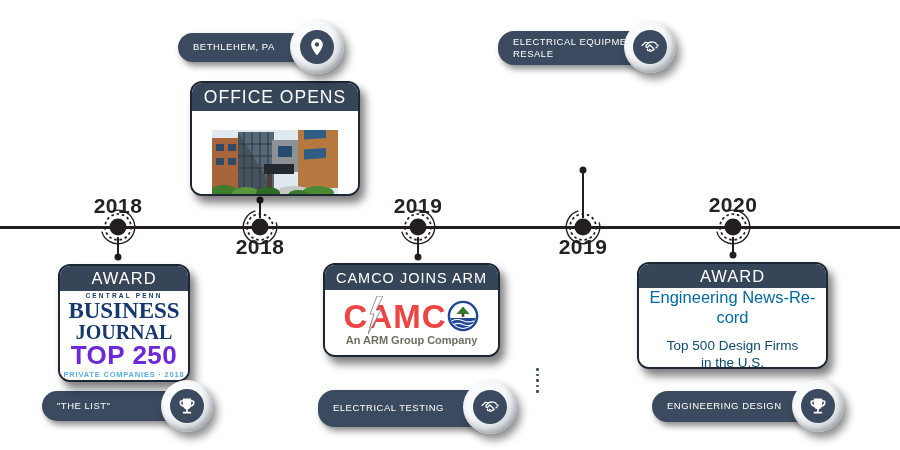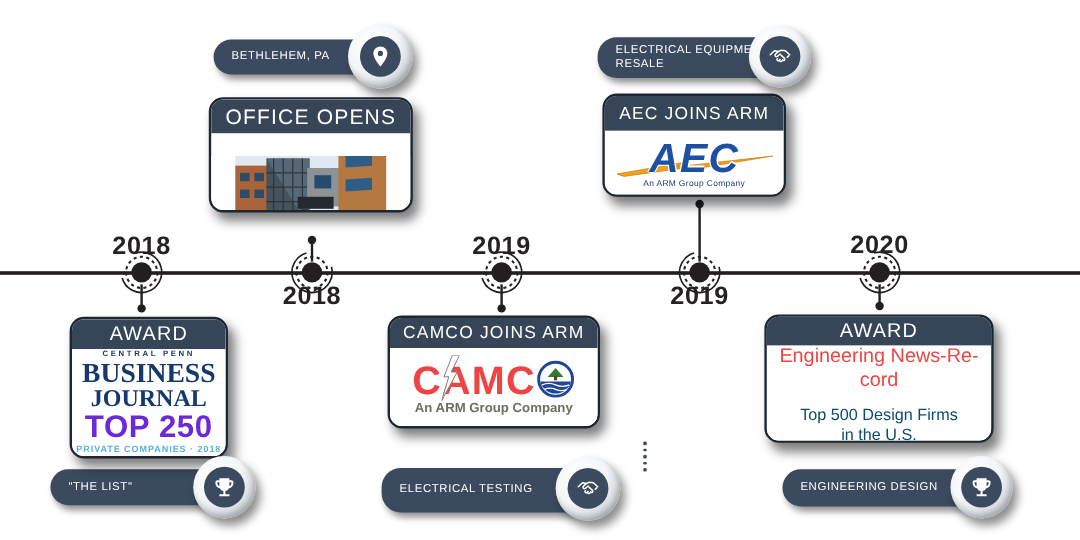--- a/index.html
+++ b/index.html
@@ -54,21 +54,21 @@
 
   
   .bj-logo { text-align:center; line-height:1; }
   .bj-kicker { font-size:6.5px; font-weight:bold; letter-spacing:2.2px; color:#1b3a6b; margin-bottom:1px; }
   .bj-name { font-family:"Liberation Serif", serif; font-weight:bold; color:#15386e; font-size:23px; line-height:.95; }
   .bj-name2 { font-family:"Liberation Serif", serif; font-weight:bold; color:#15386e; font-size:20px; line-height:1; }
   .bj-top250 { font-weight:bold; color:#6d28d9; font-size:26px; line-height:1.05; letter-spacing:.5px; }
   .bj-sub { font-size:7.5px; font-weight:bold; color:#5ab0e2; letter-spacing:.8px; margin-top:1px; }
 
   
-  .enr-head { color:#ef4444; font-size:16.5px; line-height:1.2; text-align:center; }
+  .enr-head { color:#0369a1; font-size:16.5px; line-height:1.2; text-align:center; }
   .enr-head span { display:block; }
   .enr-body { color:#0c4a6e; font-size:13.5px; line-height:1.3; text-align:center; margin-top:9px; }
   .enr-body span { display:block; }
 
   
   .dotcol { position:absolute; display:flex; flex-direction:column; gap:3px; }
   .dotcol i { width:2.5px; height:2.5px; border-radius:50%; background:#3b4a5e; }
 </style>
 </head>
 <body>
@@ -124,21 +124,21 @@
     <span>BETHLEHEM, PA</span>
   </div>
   <div class="badge" style="left:317px; top:47px; width:54px; height:54px;">
     <div class="badge-inner">
       <svg viewBox="0 0 24 24">
         <path fill-rule="evenodd" fill="#ffffff" d="M12 2c-3.87 0-7 3.13-7 7 0 5.25 7 13 7 13s7-7.75 7-13c0-3.87-3.13-7-7-7zm0 9.6a2.6 2.6 0 1 1 0-5.2 2.6 2.6 0 0 1 0 5.2z"></path>
       </svg>
     </div>
   </div>
 
-  <div class="card" style="left:174px; top:81px; width:170px; height:96px;gap:19px;">
+  <div class="card" style="left:190px; top:81px; width:170px; height:115px;gap:19px;">
     <div class="card-header" style="height:28px; font-size:17.5px;">OFFICE OPENS</div>
     <div class="card-body">
       <svg class="office-photo" width="126" height="70" viewBox="0 0 126 70">
         <rect width="126" height="70" fill="#dfe9ef"></rect>
         <rect x="0" y="8" width="28" height="52" fill="#a9643c"></rect>
         <rect x="4" y="14" width="8" height="7" fill="#2f4b66"></rect>
           <rect x="16" y="14" width="8" height="7" fill="#2f4b66"></rect>
         <rect x="4" y="28" width="8" height="7" fill="#2f4b66"></rect>
           <rect x="16" y="28" width="8" height="7" fill="#2f4b66"></rect>
         <rect x="26" y="2" width="36" height="58" fill="#46525c"></rect>
@@ -176,32 +176,20 @@
       <svg viewBox="0 0 24 24" fill="none" stroke="#ffffff" stroke-width="1.5" stroke-linecap="round" stroke-linejoin="round">
         <path d="M2.3 10.4 6.6 6.3l3.5.9 3-1.4 4.3.5 4.3 4.1"></path>
         <path d="M10.1 7.2 7.4 9.9a1.45 1.45 0 0 0 2.05 2.05L11.9 9.6l4.5 4.4a1.2 1.2 0 0 1-1.7 1.7"></path>
         <path d="m14.7 15.7-1.1 1.1a1.2 1.2 0 0 1-1.7-1.7"></path>
         <path d="m11.9 15.1-.9.9a1.2 1.2 0 0 1-1.7-1.7"></path>
         <path d="m19.2 12.9 1.5-1.4"></path>
       </svg>
     </div>
   </div>
 
-  <div class="card" style="left:502px; top:78px; width:153px; height:86px;">
-    <div class="card-header" style="height:29px; font-size:14.5px;">AEC JOINS ARM</div>
-    <div class="card-body">
-      <div class="aec-logo">
-        <svg class="aec-bolt" viewBox="0 0 130 22">
-          <polygon points="0,17 58,7 50,11 130,2 64,13 71,10 6,19" fill="#f0a11e" stroke="#c97f12" stroke-width="0.6"></polygon>
-        </svg>
-        <div class="aec-text">AEC</div>
-        <div class="aec-sub">An ARM Group Company</div>
-      </div>
-    </div>
-  </div>
 
   <div class="card" style="left:58px; top:264px; width:132px; height:118px;">
     <div class="card-header" style="height:25px; font-size:16.5px;">AWARD</div>
     <div class="card-body">
       <div class="bj-logo">
         <div class="bj-kicker">CENTRAL PENN</div>
         <div class="bj-name">BUSINESS</div>
         <div class="bj-name2">JOURNAL</div>
         <div class="bj-top250">TOP 250</div>
         <div class="bj-sub">PRIVATE COMPANIES · 2018</div>

